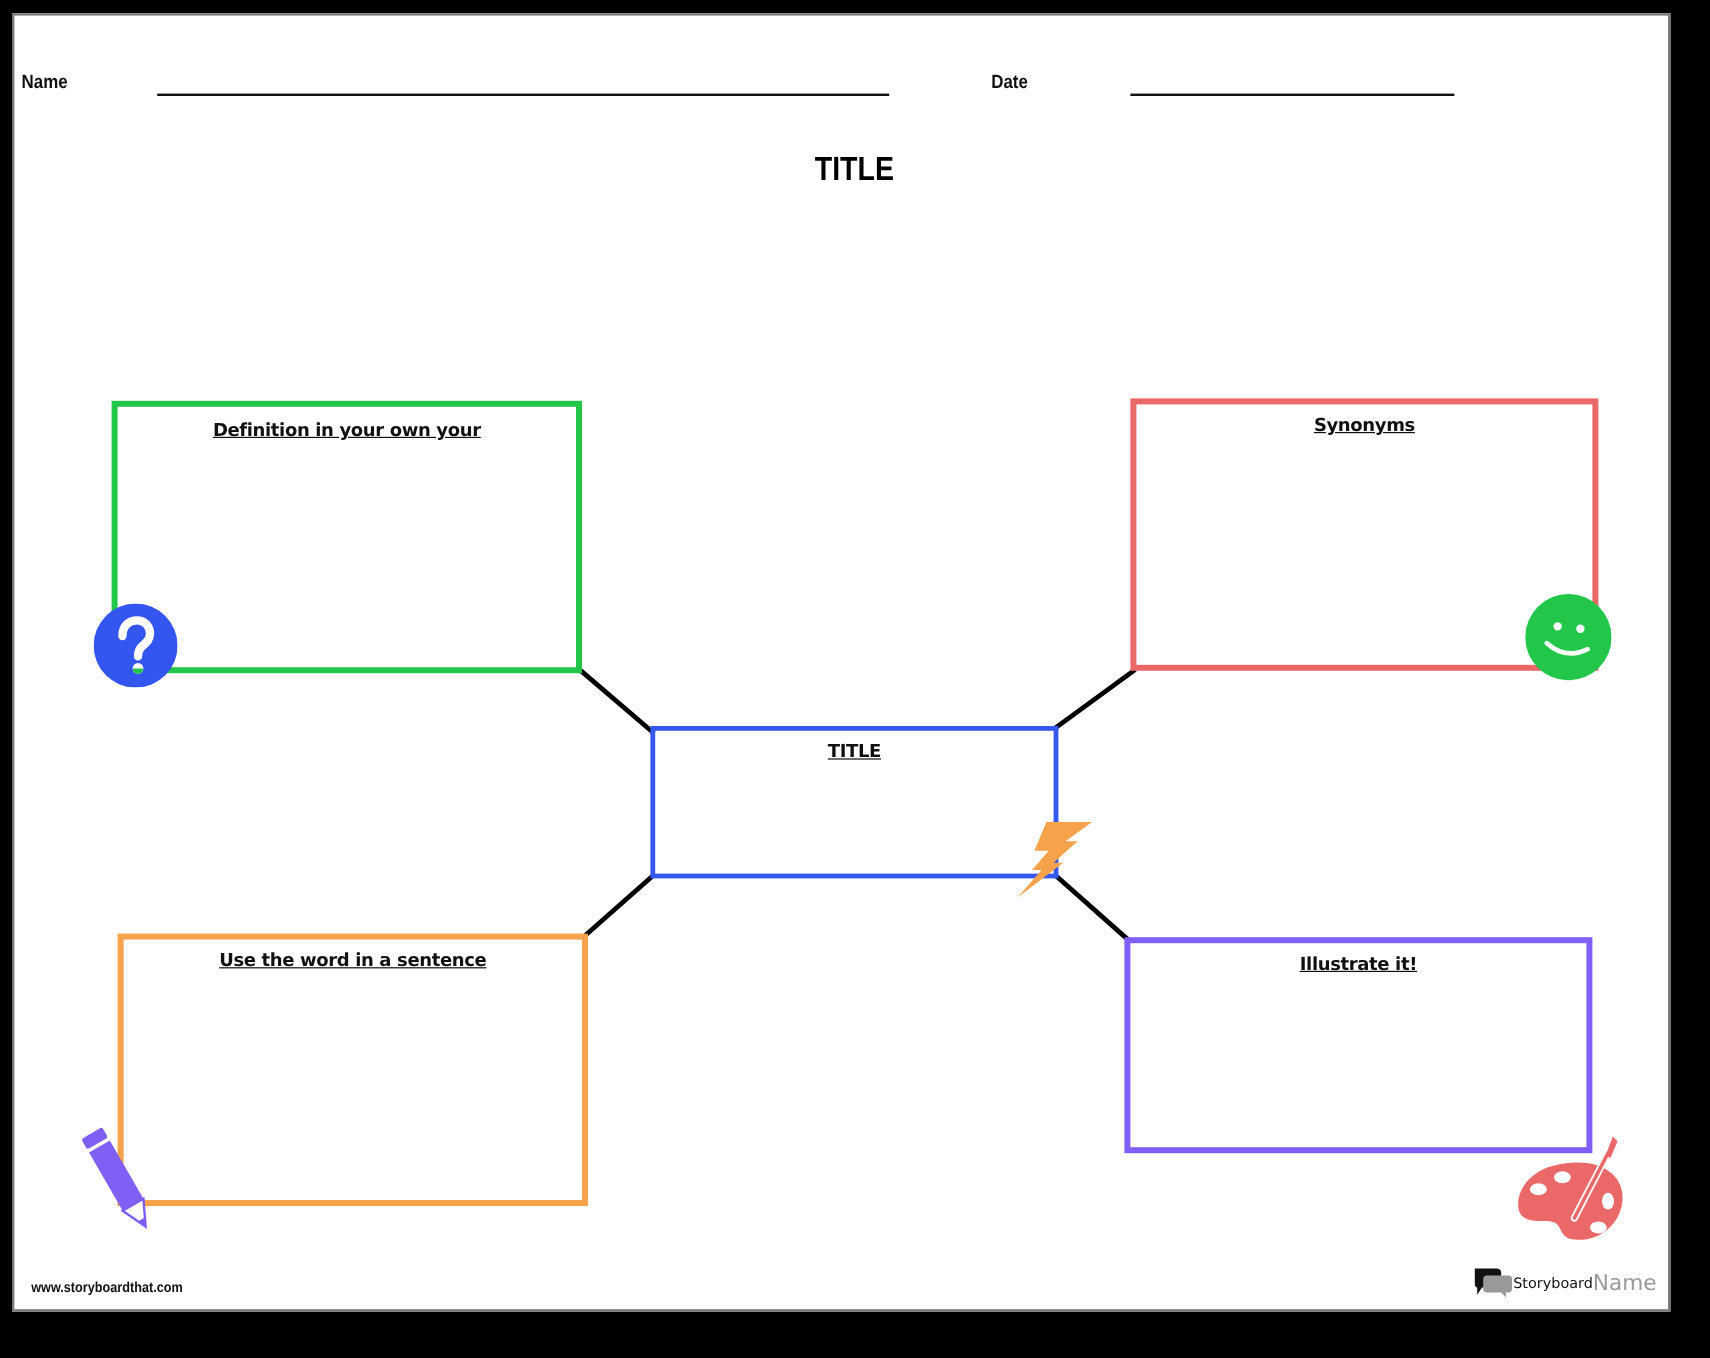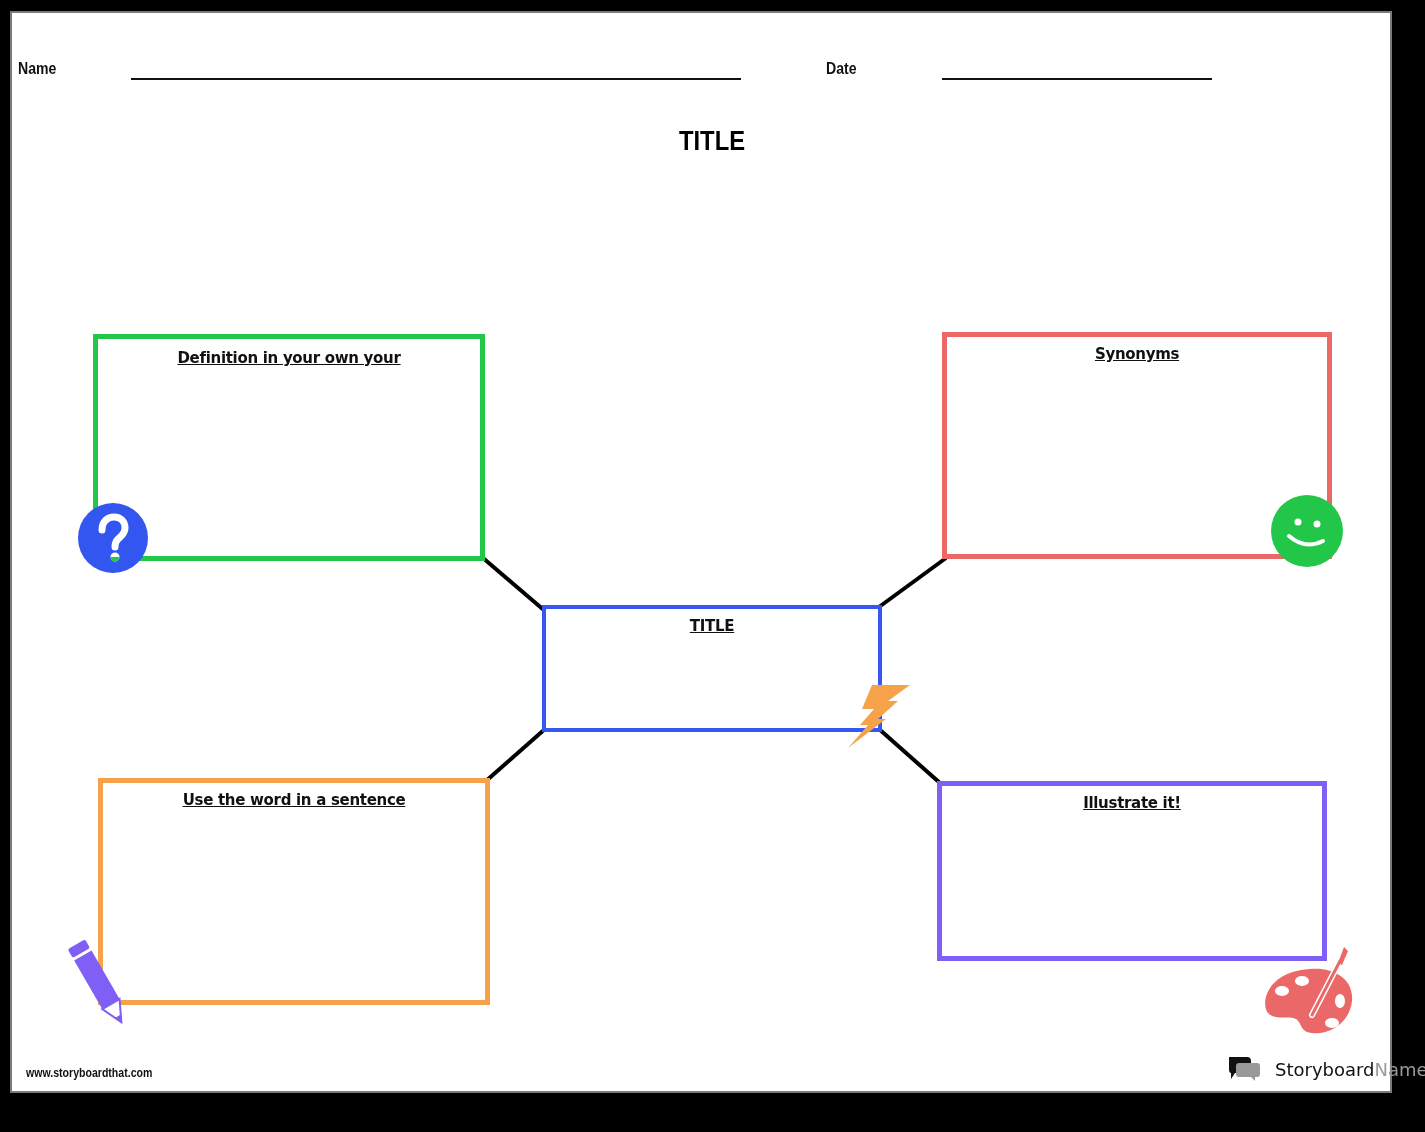--- a/index.html
+++ b/index.html
@@ -98,17 +98,17 @@
     </svg>
   </div>
 
   <div class="abs lbl" style="left:14px; top:1053px; font-size:12px;">www.storyboardthat.com</div>
 
   <div class="abs" style="left:1215px; top:1042px; display:flex; align-items:center;">
     <svg width="34" height="28" viewBox="0 0 34 28">
       <path d="M2 2 H20 Q24 2 24 6 V14 Q24 18 20 18 H8 L4 24 V18 Q2 18 2 14 Z" fill="#111"></path>
       <path d="M12 8 H30 Q33 8 33 11 V19 Q33 22 30 22 H28 V26 L24 22 H12 Q9 22 9 19 V11 Q9 8 12 8 Z" fill="#999"></path>
     </svg>
-    <span style="font-family:'DejaVu Sans', sans-serif; font-size:18px; color:#111; margin-left:14px;">Storyboard</span>
+    <span style="font-family:'DejaVu Sans', sans-serif; font-size:12px; color:#111; margin-left:0;">Storyboard</span>
     <span style="font-family:'DejaVu Sans', sans-serif; font-size:18px; color:#999;">Name</span>
   </div>
 
 </div>
 
 </body></html>

